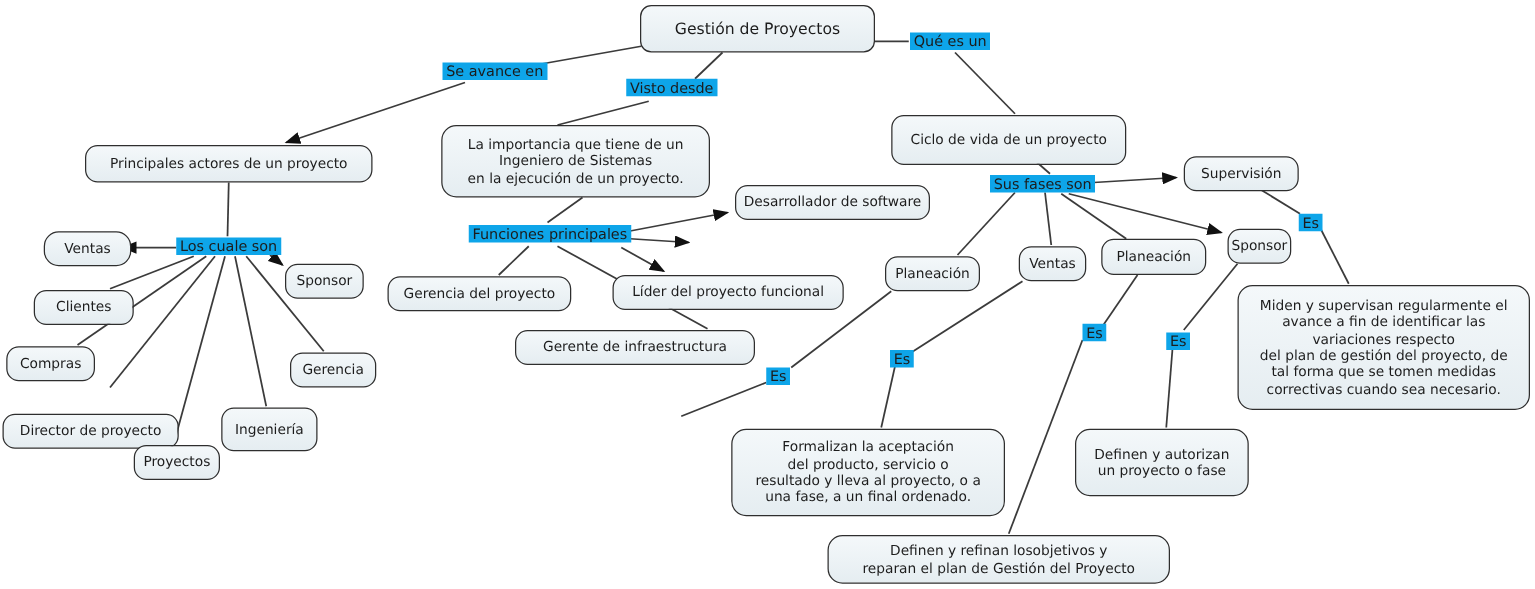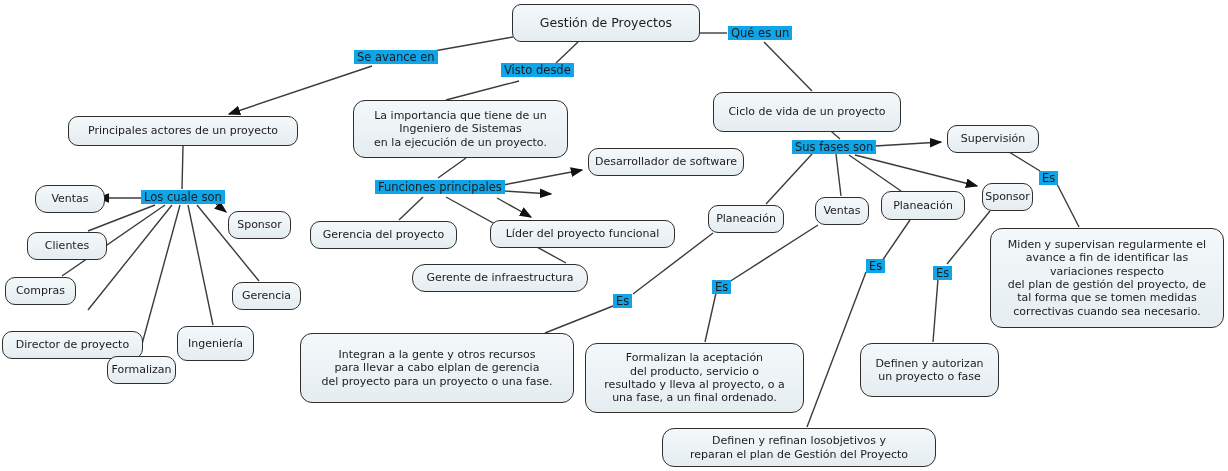--- a/index.html
+++ b/index.html
@@ -106,45 +106,42 @@
   <div class="node nw" style="left:68px;top:116px;width:230px;height:30px;">Principales actores de un proyecto</div>
   <div class="node big" style="left:353px;top:100px;width:215px;height:58px;">La  importancia que  tiene de un
 Ingeniero de Sistemas
 en la ejecución de un proyecto.</div>
   <div class="node nw" style="left:713px;top:92px;width:188px;height:40px;">Ciclo de vida de un proyecto</div>
 
   <div class="node nw" style="left:35px;top:185px;width:70px;height:26px;border-radius:12px;">Ventas</div>
   <div class="node nw" style="left:27px;top:232px;width:80px;height:26px;">Clientes</div>
   <div class="node nw" style="left:5px;top:277px;width:71px;height:26px;">Compras</div>
   <div class="node nw" style="left:2px;top:311px;width:141px;height:27px;margin-top:20px;">Director de proyecto</div>
-  <div class="node nw" style="left:107px;top:356px;width:69px;height:27px;">Formalizan</div>
+  <div class="node nw" style="left:107px;top:356px;width:69px;height:27px;">Proyectos</div>
   <div class="node nw" style="left:177px;top:326px;width:77px;height:35px;">Ingeniería</div>
   <div class="node nw" style="left:232px;top:282px;width:69px;height:26px;">Gerencia</div>
   <div class="node nw" style="left:228px;top:211px;width:63px;height:27px;">Sponsor</div>
 
   <div class="node nw" style="left:310px;top:221px;width:147px;height:26px;">Gerencia del proyecto</div>
   <div class="node nw" style="left:588px;top:148px;width:156px;height:27px;">Desarrollador de software</div>
   <div class="node nw" style="left:490px;top:220px;width:185px;height:28px;">Líder del proyecto funcional</div>
-  <div class="node nw" style="left:412px;top:264px;width:176px;height:27px;border-radius:13px;">Gerente de infraestructura</div>
+  <div class="node nw" style="left:412px;top:264px;width:192px;height:27px;">Gerente de infraestructura</div>
 
   <div class="node nw" style="left:708px;top:205px;width:76px;height:28px;">Planeación</div>
   <div class="node nw" style="left:815px;top:197px;width:54px;height:27px;">Ventas</div>
   <div class="node nw" style="left:881px;top:191px;width:84px;height:29px;">Planeación</div>
   <div class="node nw" style="left:982px;top:183px;width:51px;height:27px;">Sponsor</div>
   <div class="node big" style="left:990px;top:228px;width:234px;height:100px;">Miden y supervisan regularmente el
 avance a fin de identificar las
 variaciones respecto
 del plan de gestión del proyecto, de
 tal forma que se tomen medidas
 correctivas cuando sea necesario.</div>
 
   <div class="node nw" style="left:947px;top:125px;width:92px;height:27px;">Supervisión</div>
-  <div class="node big" style="left:300px;top:333px;width:274px;height:70px;">Integran a la gente y otros recursos
-para llevar a  cabo elplan de gerencia
-del proyecto para un proyecto o una fase.</div>
   <div class="node big" style="left:585px;top:343px;width:219px;height:70px;">Formalizan la aceptación
 del producto, servicio o
 resultado y lleva al proyecto, o a
 una fase, a un final ordenado.</div>
   <div class="node big" style="left:860px;top:343px;width:139px;height:54px;">Definen y autorizan
 un proyecto o fase</div>
   <div class="node big" style="left:662px;top:428px;width:274px;height:39px;">Definen y refinan losobjetivos y
 reparan el plan de Gestión  del Proyecto</div>
 
   <span class="link-label" style="left:354px;top:50px;">Se avance en</span>

